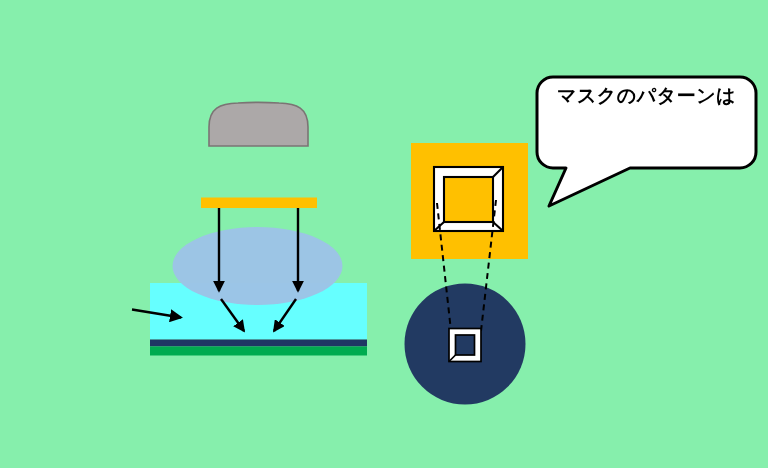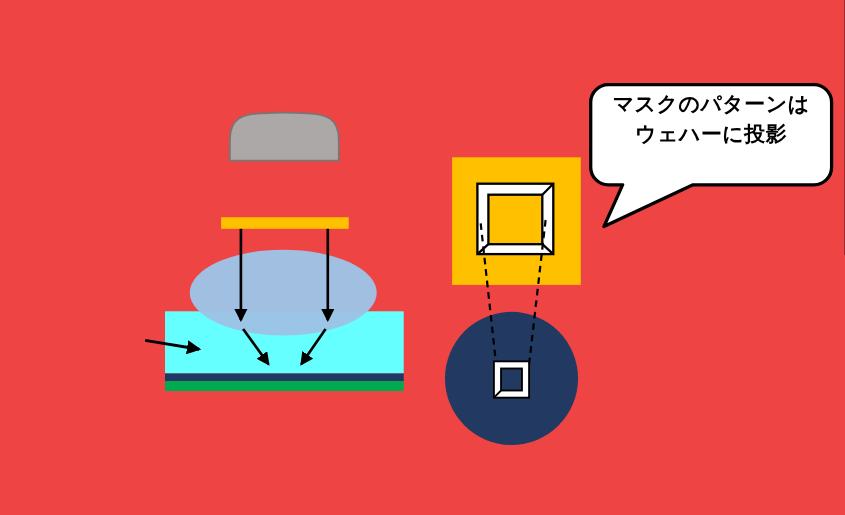--- a/index.html
+++ b/index.html
@@ -1,19 +1,19 @@
 <!DOCTYPE html>
 <html><head>
 <meta charset="utf-8">
 <style>
   html,body{margin:0;padding:0;background:#000;}
   #stage{
     position:relative;
     width:768px;height:468px;
-    background:#ef4444;
+    background:#86efac;
     overflow:hidden;
     font-family:"Liberation Sans", sans-serif;
   }
   #diagram-svg{position:absolute;left:0;top:0;}
   #callout-text{
     position:absolute;
     left:537px;top:82px;width:219px;
     text-align:center;
     font-size:19px;
     line-height:27px;
@@ -77,16 +77,15 @@
       <rect x="449" y="328.5" width="32" height="33" fill="#FFFFFF"></rect>
       <rect x="455.5" y="335" width="19" height="20" fill="#223A62"></rect>
       <line x1="449" y1="361.5" x2="455.5" y2="355"></line>
     </g>
 
     <path d="M553,77 H740 A16,16 0 0 1 756,93 V152 A16,16 0 0 1 740,168 H630 L549,206 L566,168 H553 A16,16 0 0 1 537,152 V93 A16,16 0 0 1 553,77 Z" stroke="#000" stroke-width="3" stroke-linejoin="round" fill="#FFFFFF"></path>
   </svg>
 
   <div id="callout-text">
     <div class="line">マスクのパターンは</div>
-    <div class="line">ウェハーに投影</div>
   </div>
 
 </div>
 
 </body></html>

